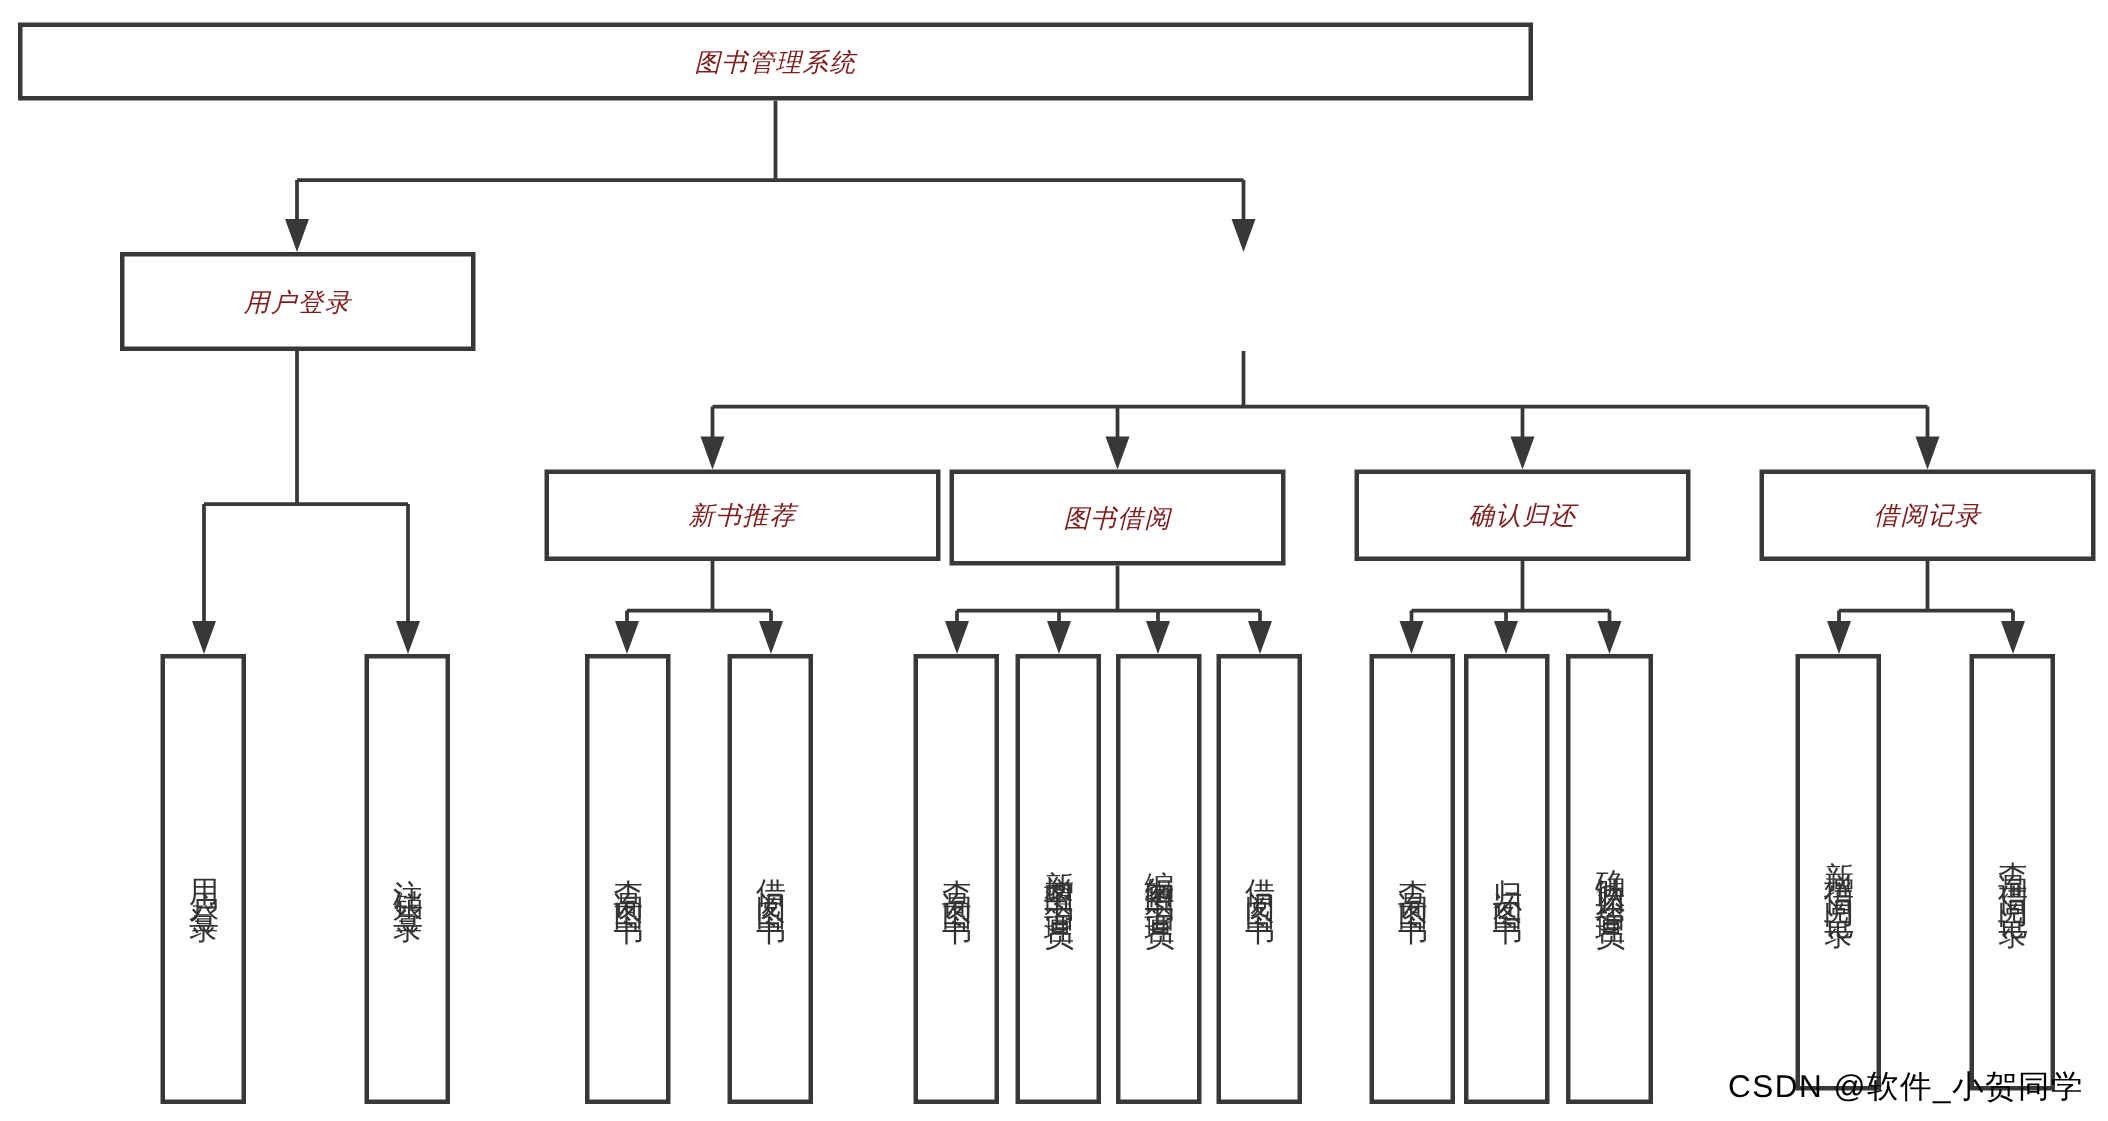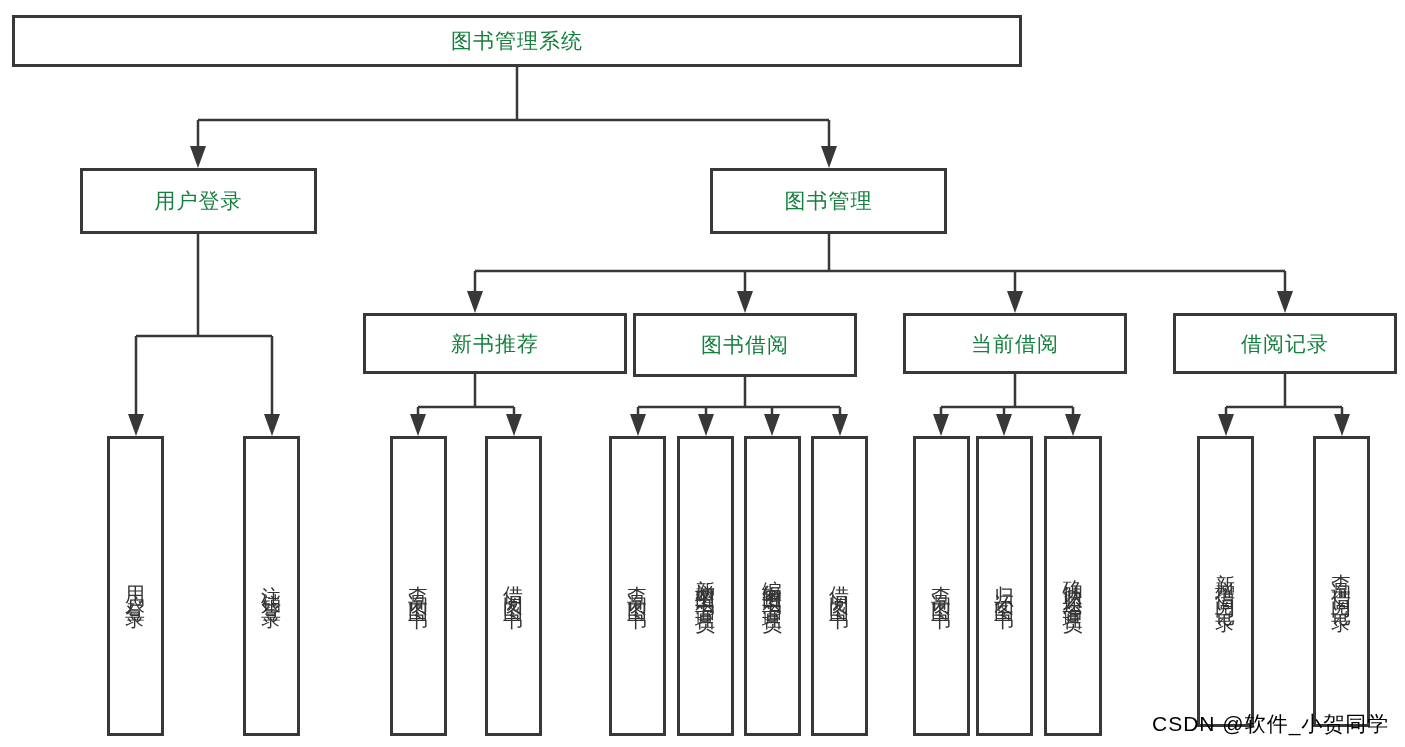--- a/index.html
+++ b/index.html
@@ -5,23 +5,24 @@
   html,body{margin:0;padding:0;background:#ffffff;}
   body{font-family:"Liberation Sans",sans-serif;color:#333333;}
   #canvas{position:relative;width:1405px;height:747px;background:#ffffff;overflow:hidden;}
   #wires{position:absolute;left:0;top:0;width:1405px;height:747px;}
   .box{
     position:absolute;
     border:3px solid #383838;
     background:#ffffff;
     display:flex;align-items:center;justify-content:center;
     box-sizing:border-box;
-    font-size:21px;
+    font-size:17px;
     letter-spacing:1px;
-    color:#15803d;
+    color:#7f1d1d;
+    font-style:italic;
   }
   .vbox{
     position:absolute;
     border:3px solid #383838;
     background:#ffffff;
     display:flex;align-items:center;justify-content:center;
     box-sizing:border-box;
     color:#333333;
   }
   .vtext{
@@ -86,32 +87,29 @@
     </g>
   </svg>
 
   <div class="box" style="left:12px;top:15px;width:1010px;height:52px;">
     <span>图书管理系统</span>
   </div>
 
   <div class="box" style="left:80px;top:168px;width:237px;height:66px;">
     <span>用户登录</span>
   </div>
-  <div class="box" style="left:710px;top:168px;width:237px;height:66px;">
-    <span>图书管理</span>
-  </div>
 
   <div class="box" style="left:363px;top:313px;width:264px;height:61px;">
     <span>新书推荐</span>
   </div>
   <div class="box" style="left:633px;top:313px;width:224px;height:64px;">
     <span>图书借阅</span>
   </div>
   <div class="box" style="left:903px;top:313px;width:224px;height:61px;">
-    <span>当前借阅</span>
+    <span>确认归还</span>
   </div>
   <div class="box" style="left:1173px;top:313px;width:224px;height:61px;">
     <span>借阅记录</span>
   </div>
 
   <div class="vbox" style="left:107px;top:436px;width:57px;height:300px;">
     <span class="vtext">用户登录</span>
   </div>
   <div class="vbox" style="left:243px;top:436px;width:57px;height:300px;">
     <span class="vtext">注销登录</span>

